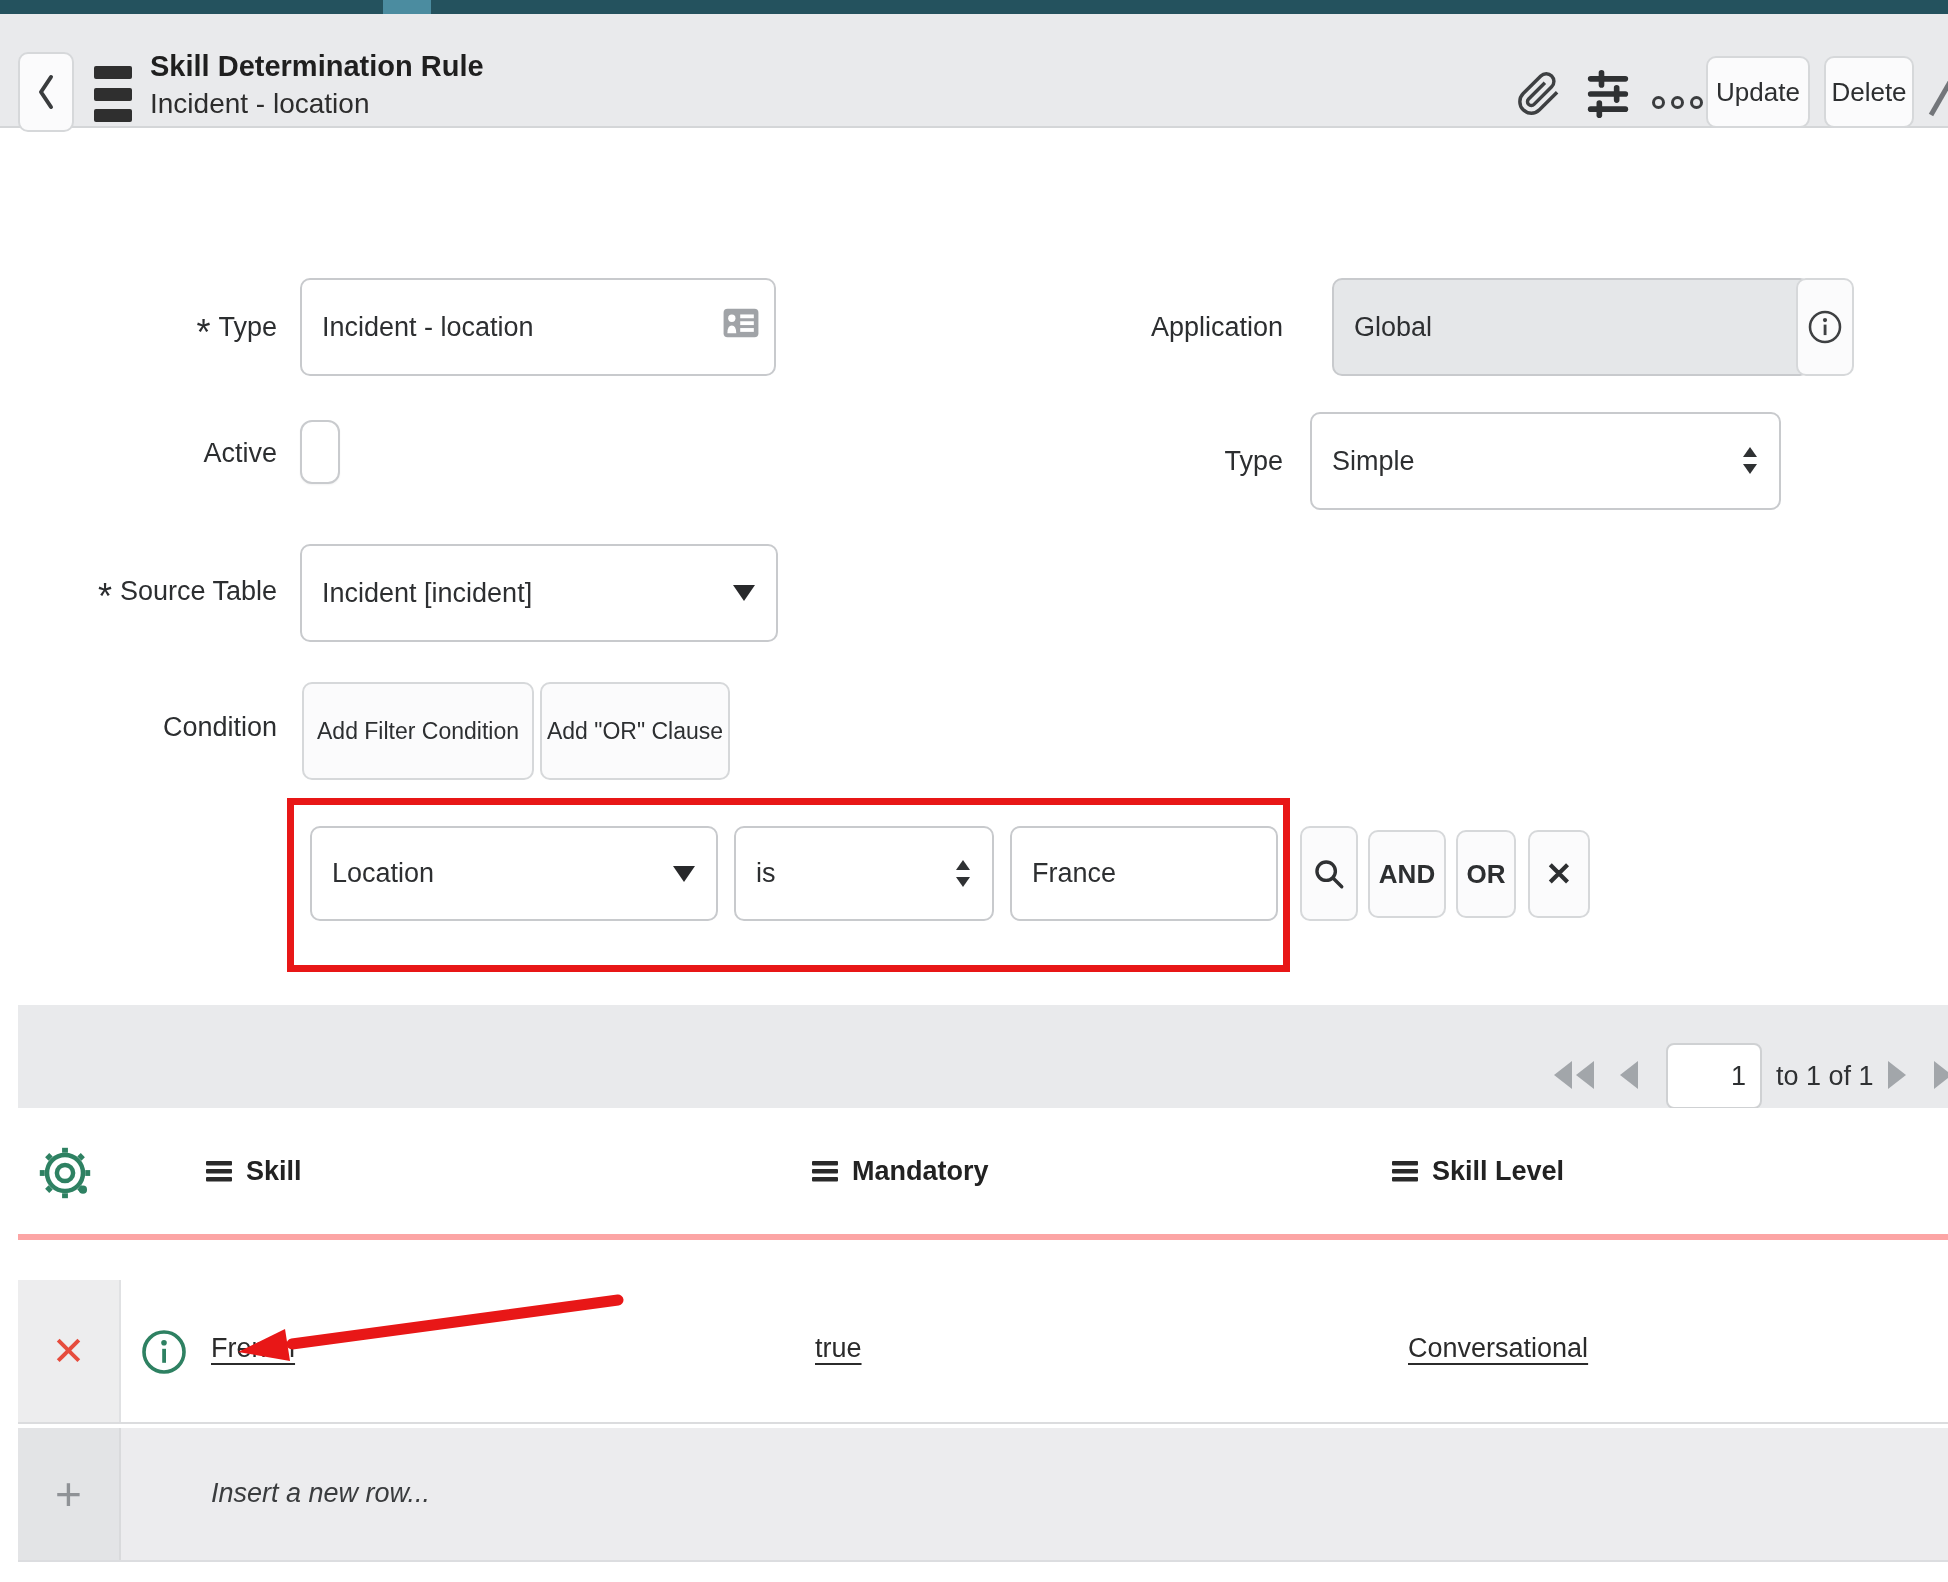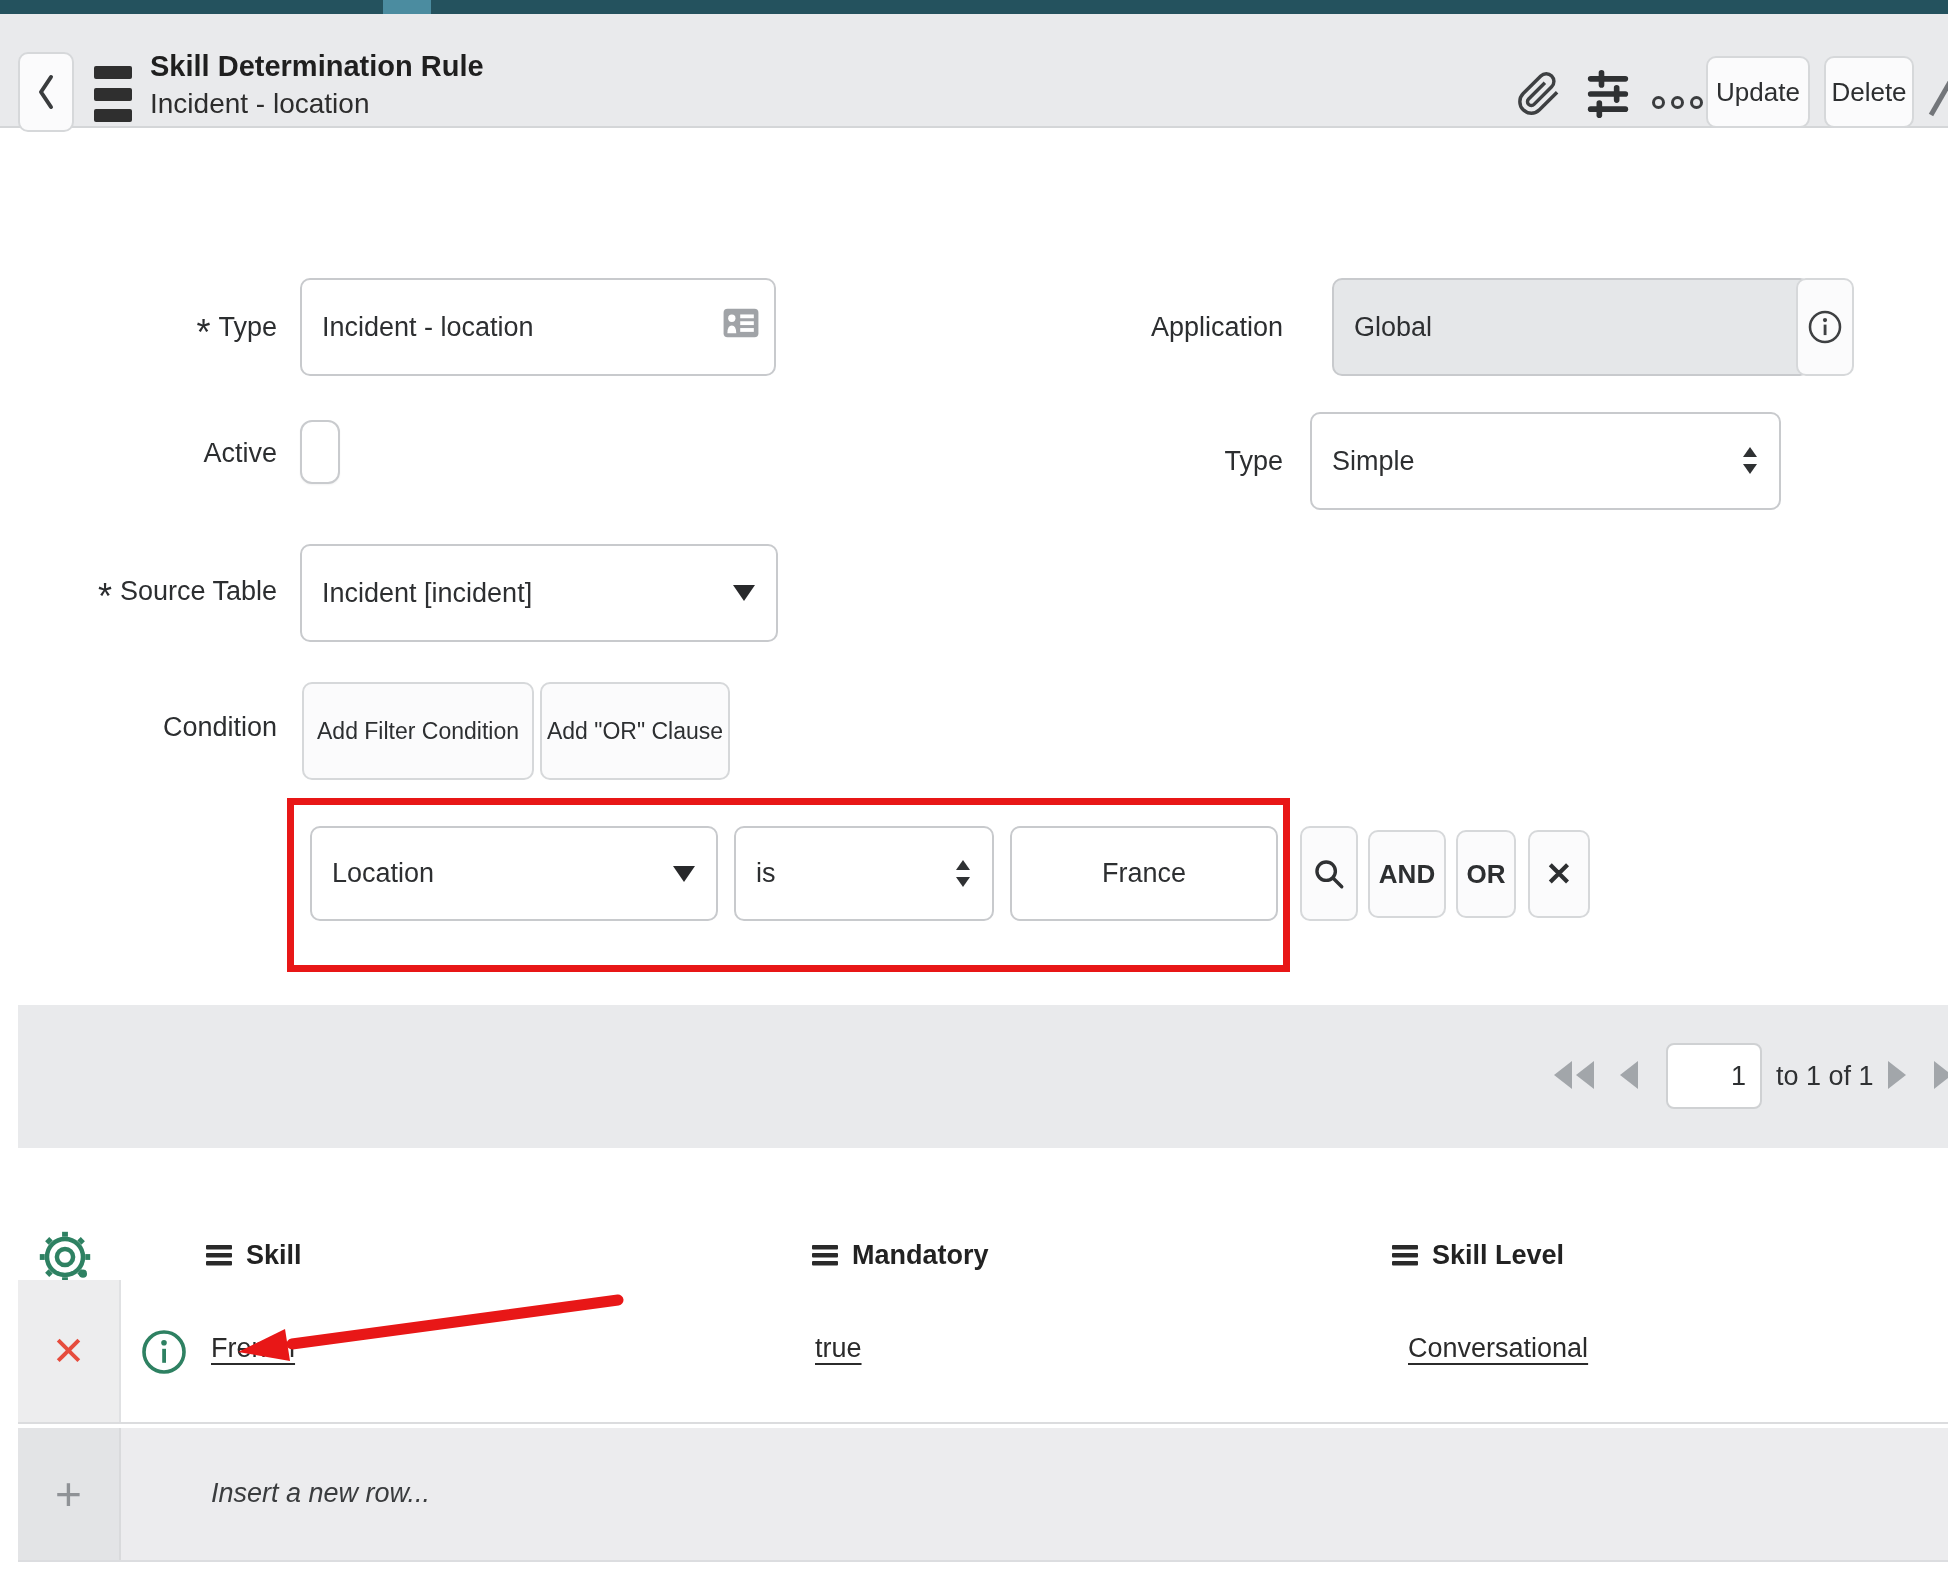--- a/index.html
+++ b/index.html
@@ -41,21 +41,21 @@
   .select { display:flex; align-items:center; padding:0 20px; cursor:pointer; }
   .select .caret { margin-left:auto; }
   .readonly { background:#e5e7e9; display:flex; align-items:center; padding:0 20px; }
   .checkbox { position:absolute; left:300px; top:420px; width:40px; height:64px; background:#fff; border:2px solid #c9cbce; border-radius:12px; box-shadow:0 1px 2px rgba(0,0,0,.05); cursor:pointer; }
   .redbox { position:absolute; left:287px; top:798px; width:1003px; height:174px; border:7px solid #e81717; }
   
   .skillsbar { position:absolute; left:18px; top:1005px; width:1930px; height:143px; background:#e9eaec; }
   .pag-tri { position:absolute; cursor:pointer; }
   .pageinput { position:absolute; left:1648px; top:38px; width:96px; height:66px; border:2px solid #cfd1d3; border-radius:8px; background:#fff; text-align:right; padding:0 14px; font-size:27px; color:#2d2f31; font-family:"Liberation Sans",sans-serif; }
   .rangetext { position:absolute; left:1758px; top:56px; font-size:27px; color:#2f3133; }
-  .thead { position:absolute; left:18px; top:1192px; width:1930px; height:132px; background:#fff; border-bottom:1px solid #fca5a5; }
+  .thead { position:absolute; left:18px; top:1108px; width:1930px; height:132px; background:#fff; border-bottom:6px solid #fca5a5; }
   .colhead { position:absolute; display:flex; align-items:center; gap:14px; font-size:27px; font-weight:700; color:#222; cursor:pointer; }
   .datarow { position:absolute; left:18px; top:1280px; width:1930px; height:144px; background:#fff; border-bottom:2px solid #dbdcde; }
   .ctrlcell { position:absolute; left:0; top:0; width:103px; height:100%; background:#ededee; border-right:2px solid #e0e1e3; display:flex; align-items:center; justify-content:center; }
   .rowdel { font-size:40px; color:#e64c3d; cursor:pointer; }
   .celllink { position:absolute; font-size:27px; font-weight:500; color:#2b2b2b; text-decoration:underline; text-underline-offset:6px; cursor:pointer; }
   .insertrow { position:absolute; left:18px; top:1428px; width:1930px; height:134px; background:#ececee; border-bottom:2px solid #dcdde0; }
   .insertrow .ctrlcell { background:#e3e4e6; border-right:2px solid #d9dadc; }
   .pluschar { font-size:46px; font-weight:300; color:#8f9296; }
   .insertlabel { position:absolute; left:193px; top:50px; font-size:27px; font-style:italic; color:#3a3c3e; }
   svg { display:block; }
@@ -180,21 +180,21 @@
   </div>
   <div class="select" style="left:734px; top:826px; width:260px; height:95px;">
     <span>is</span>
     <span class="caret">
       <svg width="18" height="30" viewBox="0 0 18 30">
           <polygon points="9,1 16,11 2,11" fill="#2f3133"></polygon>
           <polygon points="2,18 16,18 9,28" fill="#2f3133"></polygon>
         </svg>
     </span>
   </div>
-  <input class="input" style="left: 1010px; top: 826px; width: 268px; height: 95px; text-align: center;" value="France">
+  <input class="input" style="left: 1010px; top: 826px; width: 268px; height: 95px;" value="France">
   <div class="btn" style="left:1300px; top:826px; width:58px; height:95px;">
     <span>
       <svg width="34" height="34" viewBox="0 0 24 24">
           <circle cx="10" cy="10" r="6.5" fill="none" stroke="#2f3133" stroke-width="2.4"></circle>
           <line x1="15" y1="15" x2="21" y2="21" stroke="#2f3133" stroke-width="2.4" stroke-linecap="round"></line>
         </svg>
     </span>
   </div>
   <div class="btn" style="left:1368px; top:830px; width:78px; height:88px; font-weight:600;">AND</div>
   <div class="btn" style="left:1456px; top:830px; width:60px; height:88px; font-weight:600;">OR</div>

